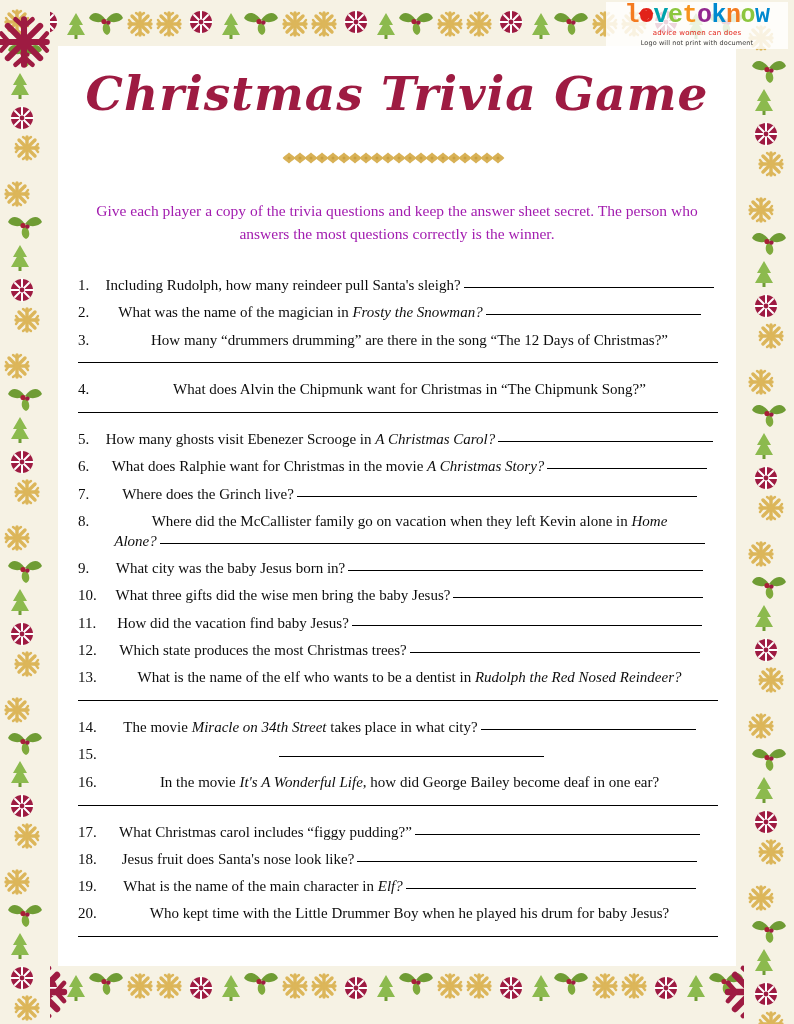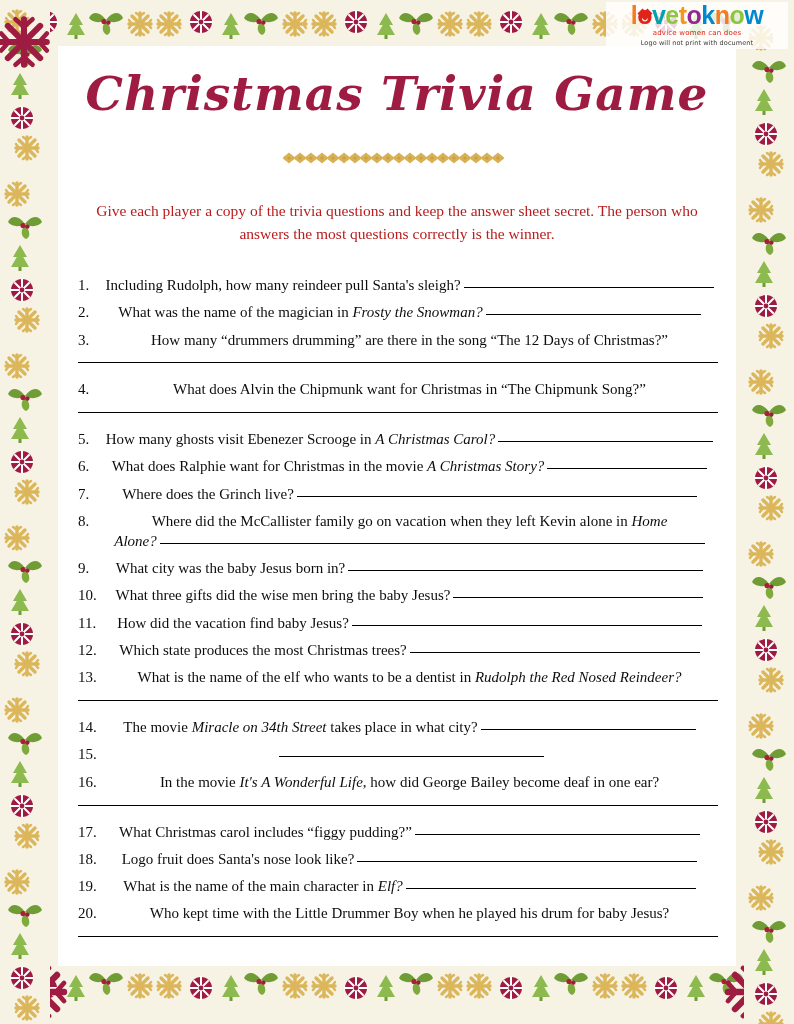--- a/index.html
+++ b/index.html
@@ -53,21 +53,21 @@
   .logo-box {
     position: absolute;
     right: 6px; top: 2px;
     width: 182px;
     text-align: center;
     z-index: 40;
     background: rgba(255,255,255,0.82);
     padding: 1px 2px 2px 2px;
   }
   .logo-word {
-    font-family: Liberation Sans, sans-serif;
+    font-family: Liberation Mono, monospace;
     font-weight: bold;
     font-size: 25px;
     letter-spacing: -0.5px;
     line-height: 1;
     white-space: nowrap;
   }
   .logo-word span { display: inline-block; }
   .heart-o {
     position: relative;
     color: #e2231a;
@@ -121,21 +121,21 @@
   }
 
   
   .intro {
     position: absolute;
     left: 90px; width: 614px;
     top: 200px;
     text-align: center;
     font-size: 15.5px;
     line-height: 1.48;
-    color: #b91c1c;
+    color: #a21caf;
     z-index: 20;
   }
 
   
   .qlist {
     position: absolute;
     left: 78px; top: 276px;
     width: 640px;
     z-index: 20;
   }
@@ -460,21 +460,21 @@
         <span class="q-num">16.</span>
         <span class="q-body"><span class="q-text">In the movie <i>It's A Wonderful Life</i>, how did George Bailey become deaf in one ear?</span></span>
       </div>
       <div class="rule-row"></div>
       <div class="q">
         <span class="q-num">17.</span>
         <span class="q-body"><span class="q-text">What Christmas carol includes “figgy pudding?”</span><span class="rule-inline" style="width: 285px;"></span></span>
       </div>
       <div class="q">
         <span class="q-num">18.</span>
-        <span class="q-body"><span class="q-text">Logo fruit does Santa's nose look like?</span><span class="rule-inline" style="width: 340px;"></span></span>
+        <span class="q-body"><span class="q-text">Jesus fruit does Santa's nose look like?</span><span class="rule-inline" style="width: 340px;"></span></span>
       </div>
       <div class="q">
         <span class="q-num">19.</span>
         <span class="q-body"><span class="q-text">What is the name of the main character in <i>Elf?</i></span><span class="rule-inline" style="width: 290px;"></span></span>
       </div>
       <div class="q">
         <span class="q-num">20.</span>
         <span class="q-body"><span class="q-text">Who kept time with the Little Drummer Boy when he played his drum for baby Jesus?</span></span>
       </div>
       <div class="rule-row"></div>

